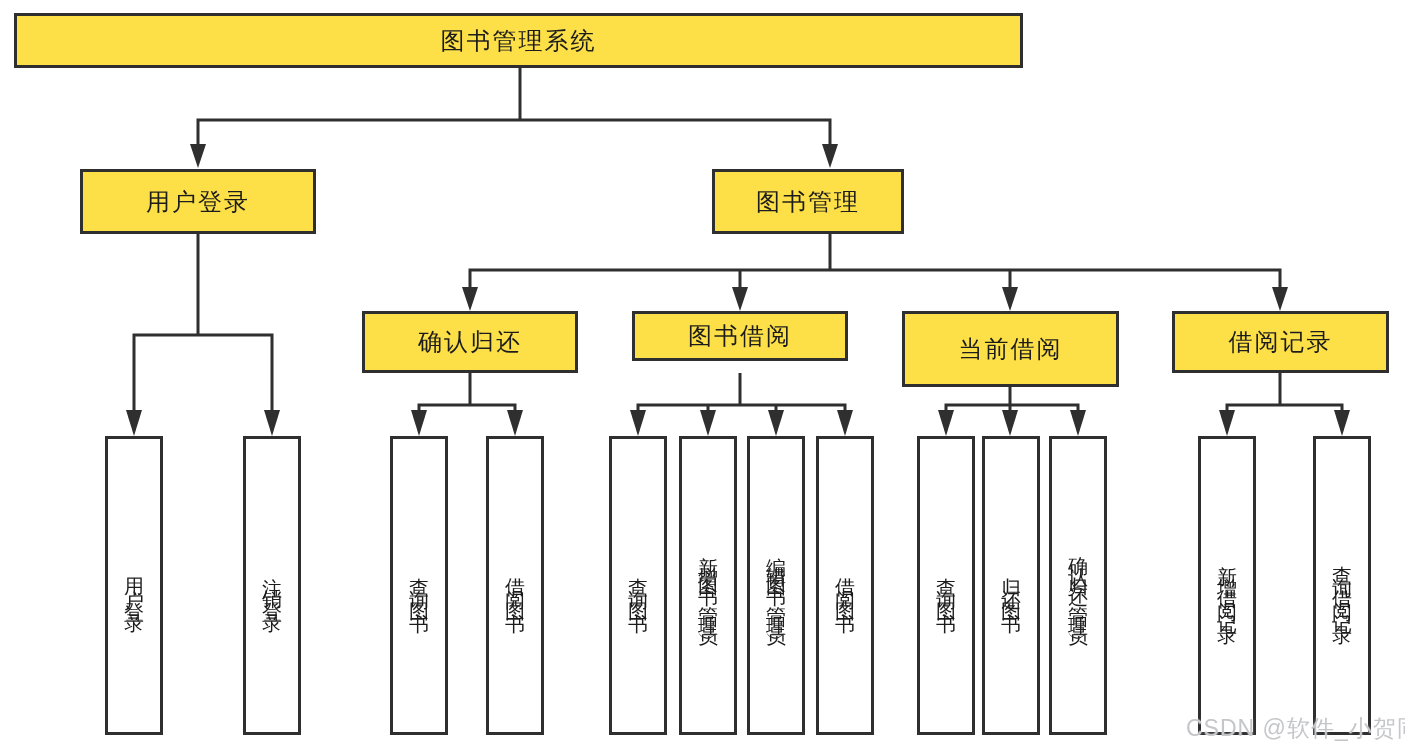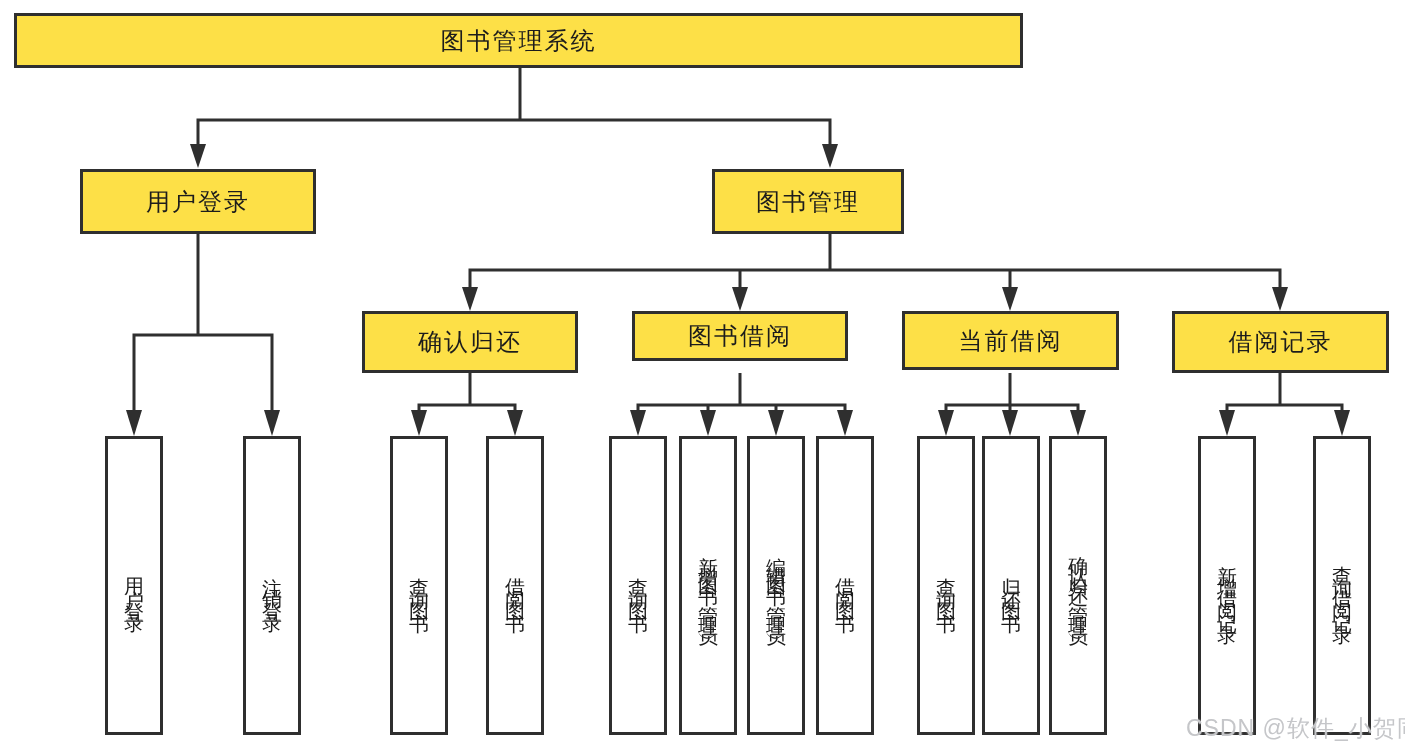--- a/index.html
+++ b/index.html
@@ -117,21 +117,21 @@
     <polygon class="ahead" points="1334,410 1350,410 1342,436"></polygon>
   </svg>
 
   <div class="node" style="left:14px; top:13px; width:1009px; height:55px;">图书管理系统</div>
 
   <div class="node" style="left:80px; top:169px; width:236px; height:65px;">用户登录</div>
   <div class="node" style="left:712px; top:169px; width:192px; height:65px;">图书管理</div>
 
   <div class="node" style="left:362px; top:311px; width:216px; height:62px;">确认归还</div>
   <div class="node" style="left:632px; top:311px; width:216px; height:50px;">图书借阅</div>
-  <div class="node" style="left:902px; top:311px; width:217px; height:59px;">当前借阅</div>
+  <div class="node" style="left:902px; top:311px; width:217px; height:76px;">当前借阅</div>
   <div class="node" style="left:1172px; top:311px; width:217px; height:62px;text-align:center;">借阅记录</div>
 
   <div class="leaf" style="left:105px;">
     <span class="vtext">用户登录</span>
   </div>
   <div class="leaf" style="left:243px;">
     <span class="vtext">注销登录</span>
   </div>
 
   <div class="leaf" style="left:390px;">

